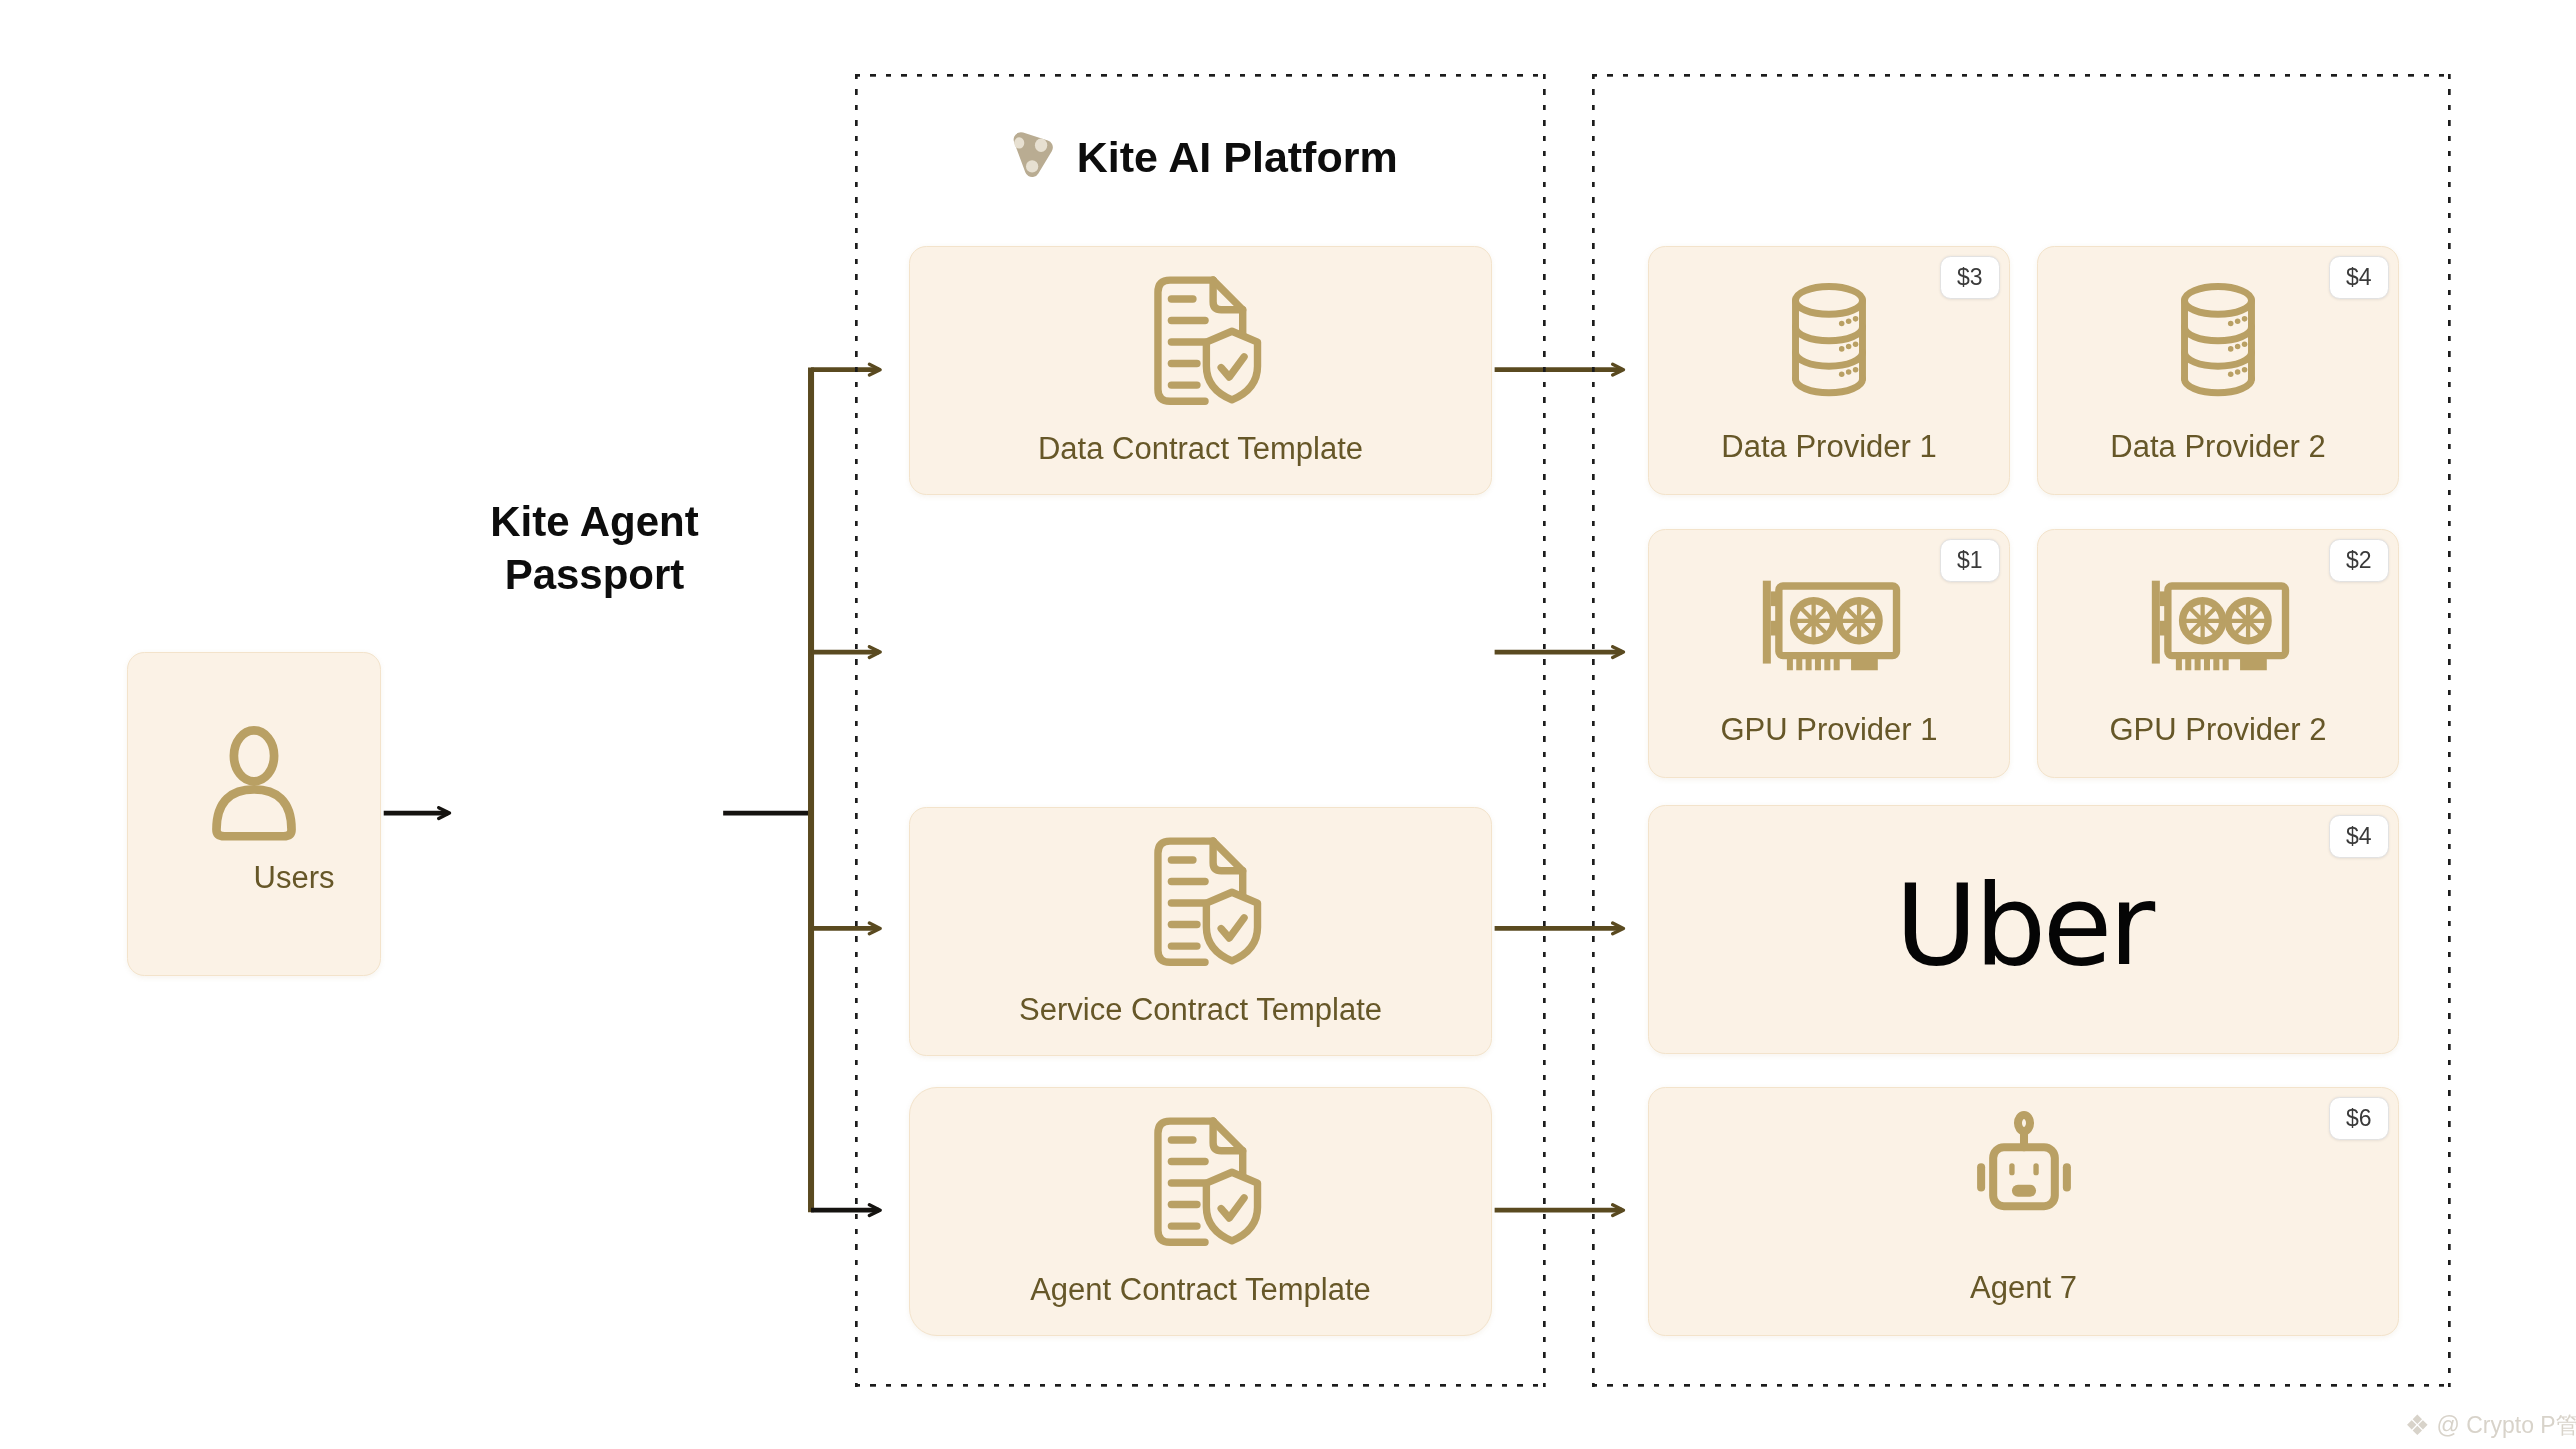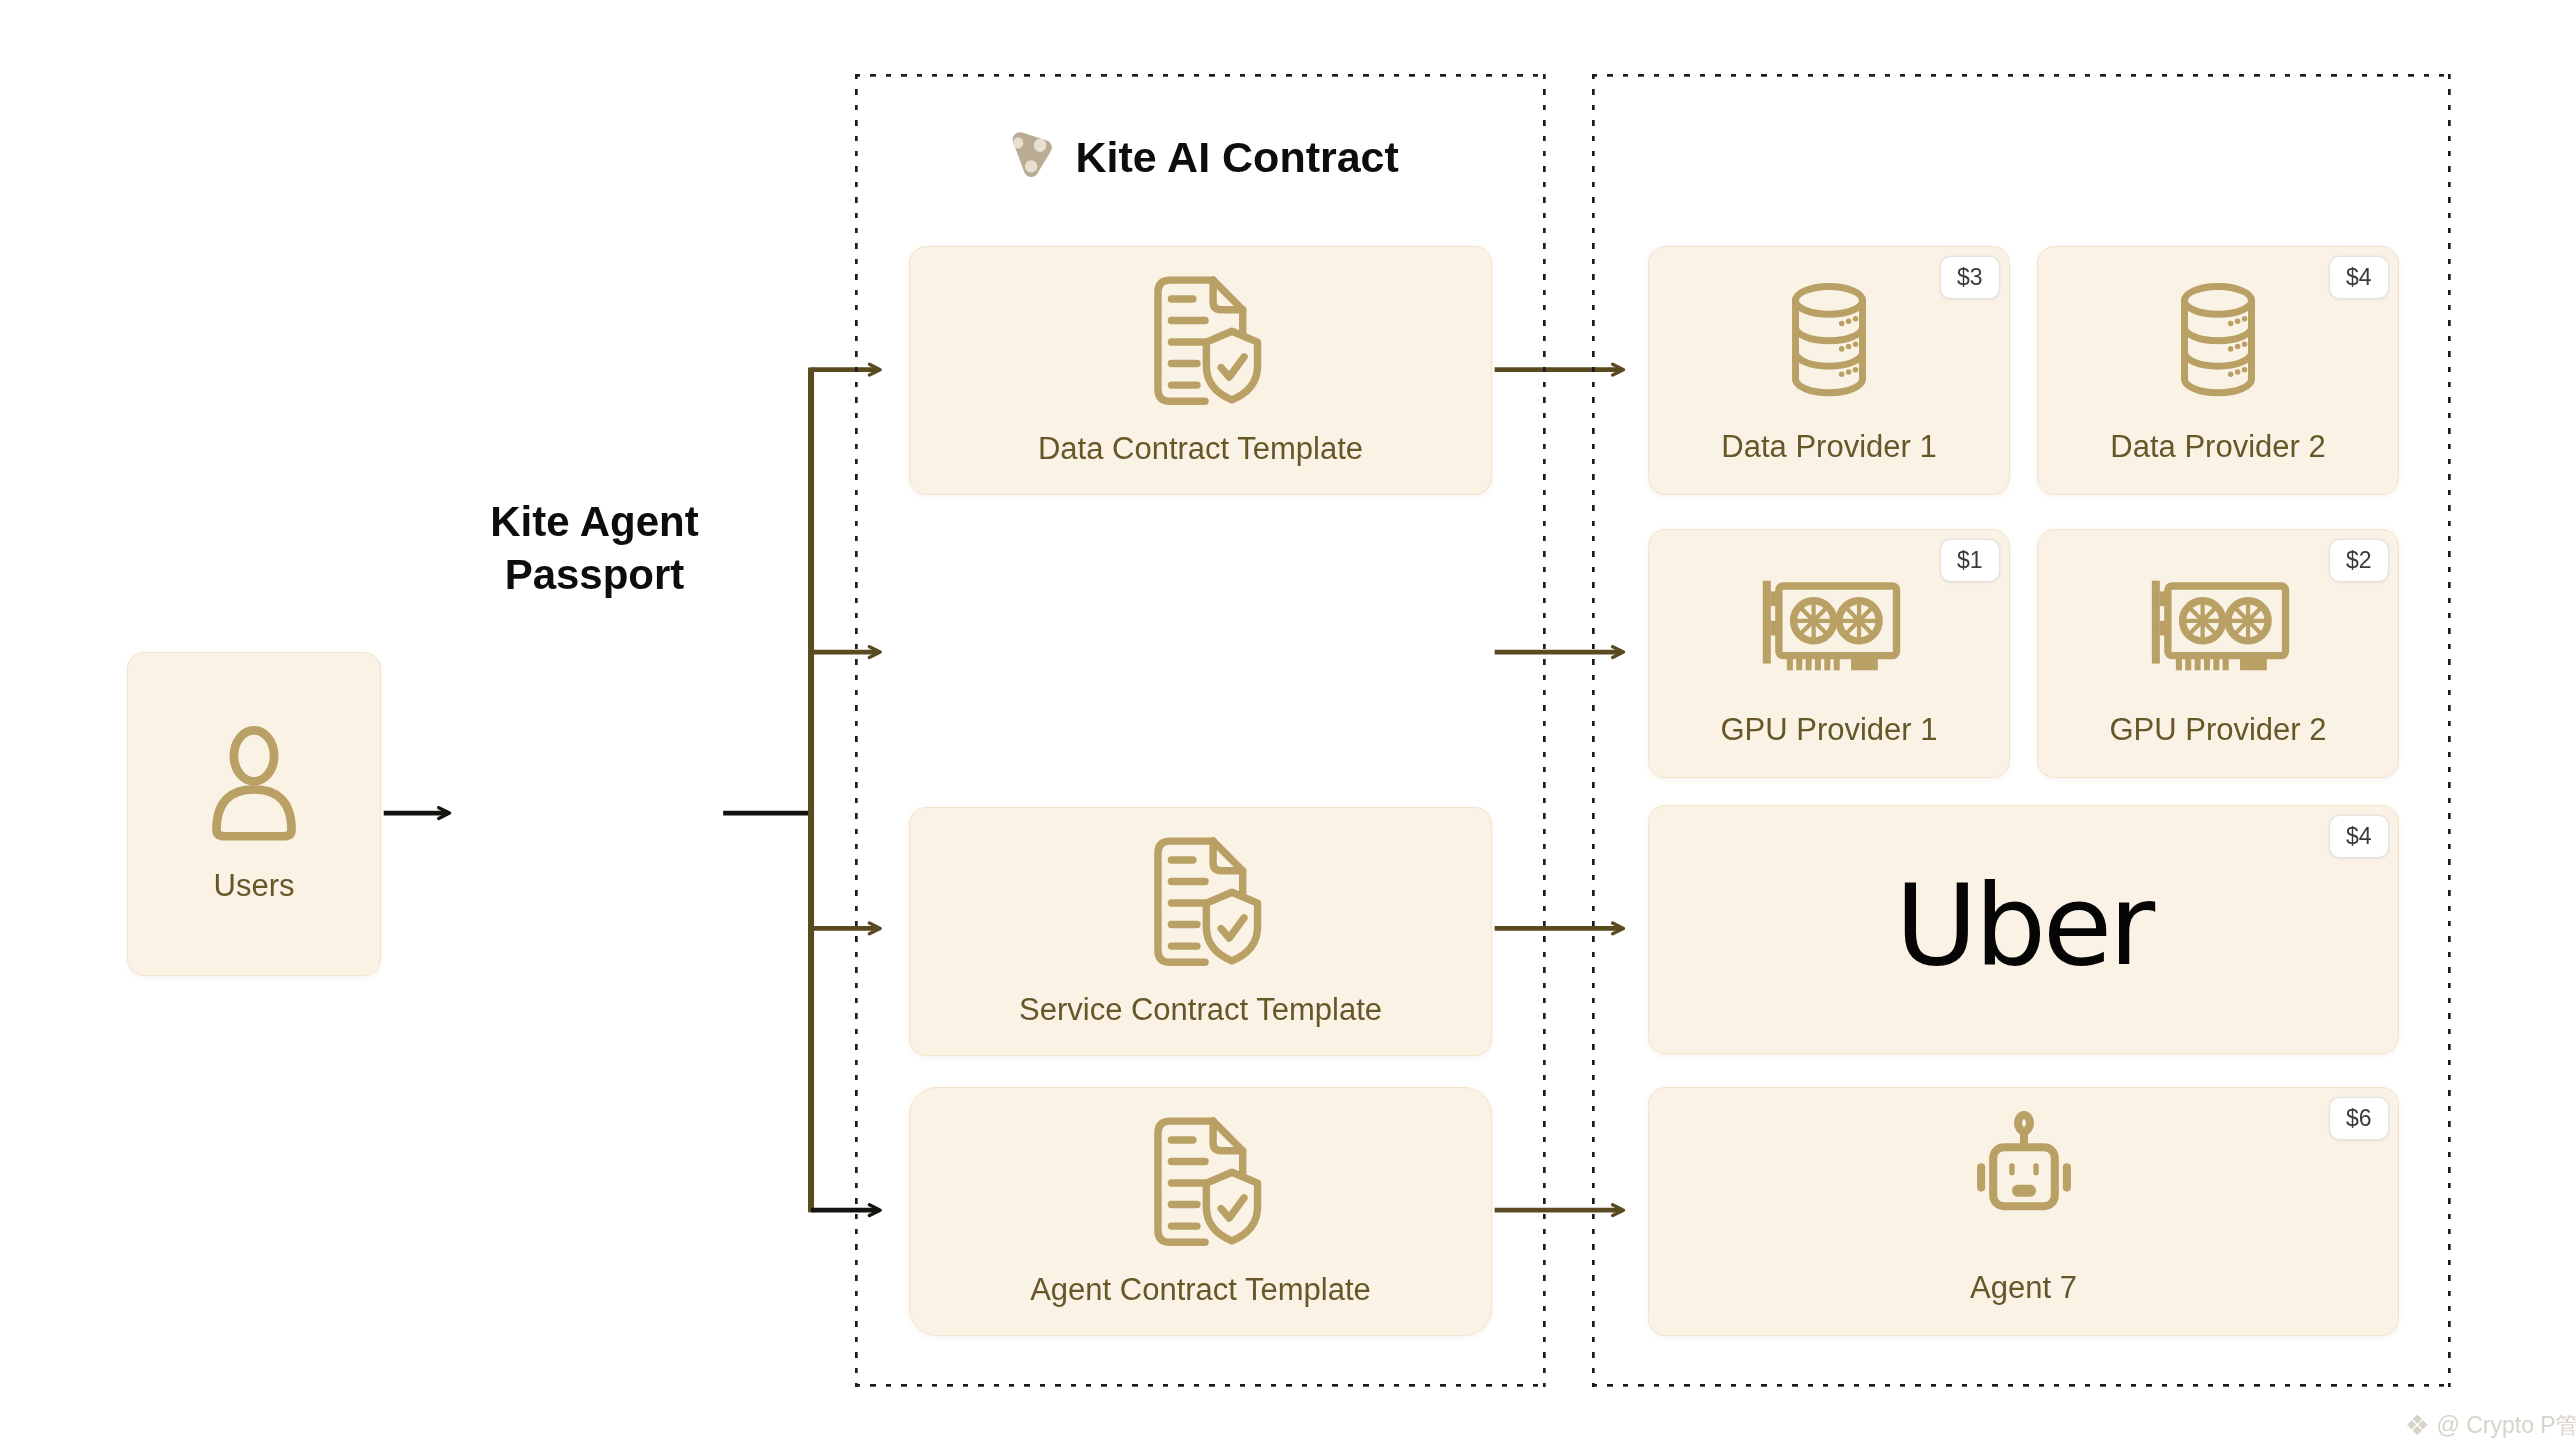--- a/index.html
+++ b/index.html
@@ -26,21 +26,21 @@
 
   
   .card{position:absolute;background:#FBF2E6;border:1.3px solid #F3E3CB;border-radius:17.4px;
         box-shadow:0 1.3px 5.4px rgba(180,150,100,0.10);}
   .card-label{position:absolute;left:0;width:100%;text-align:center;
               color:#665728;font-size:31px;}
   .cicon{position:absolute;left:50%;transform:translateX(-50%);}
 
   #users-card {left:127px;top:652px;width:252px;height:322px;}
   #agent1-card{left:468px;top:652px;width:252px;height:322px;}
-  .tall-label{bottom:71px;}
+  .tall-label{bottom:79px;padding-left:40px;}
 
   .tpl-card{left:909px;width:581px;height:247px;}
   #tpl-1{top:246px;text-decoration:underline;} #tpl-2{top:529px;} #tpl-3{top:807px;} #tpl-4{top:1087px;border-radius:28px;}
   .tpl-label{bottom:27px;}
 
   .pcard-s{width:360px;height:247px;}
   #prov-1{left:1648px;top:246px;} #prov-2{left:2037px;top:246px;}
   #prov-3{left:1648px;top:529px;} #prov-4{left:2037px;top:529px;}
   #prov-uber{left:1648px;top:805px;width:749px;height:247px;}
   #prov-agent2{left:1648px;top:1087px;width:749px;height:247px;}
@@ -99,21 +99,21 @@
 
   <div id="platform-header" class="section-header">
     <span>
       <svg width="56" height="56" viewBox="0 0 100 100">
         <polygon points="32,26 76,40 52,80" fill="#B9AC92" stroke="#B9AC92" stroke-width="26" stroke-linejoin="round"></polygon>
         <ellipse cx="29" cy="32" rx="9" ry="10" fill="#E7E0D1"></ellipse>
         <ellipse cx="68" cy="36" rx="11" ry="12" fill="#E7E0D1"></ellipse>
         <ellipse cx="52" cy="74" rx="11" ry="11" fill="#E7E0D1"></ellipse>
       </svg>
     </span>
-    <span>Kite AI Contract</span>
+    <span>Kite AI Platform</span>
   </div>
 
   <div id="passport-title">
     <div>Kite Agent</div>
     <div>Passport</div>
   </div>
 
   <div id="users-card" class="card">
     <span class="cicon" style="top:64px">
       <svg width="134" height="134" viewBox="0 0 100 100" fill="none" stroke="#B9A064" stroke-width="6.5" stroke-linecap="round" stroke-linejoin="round">

